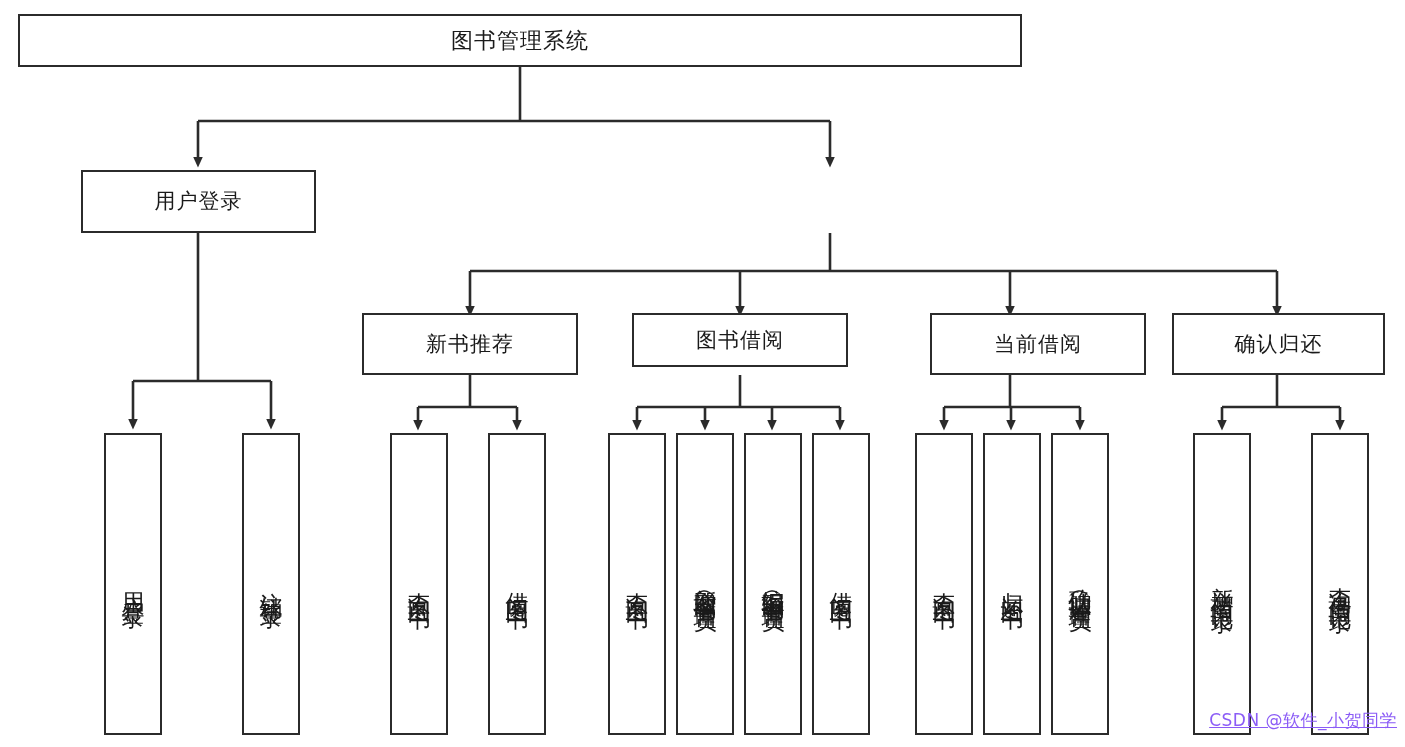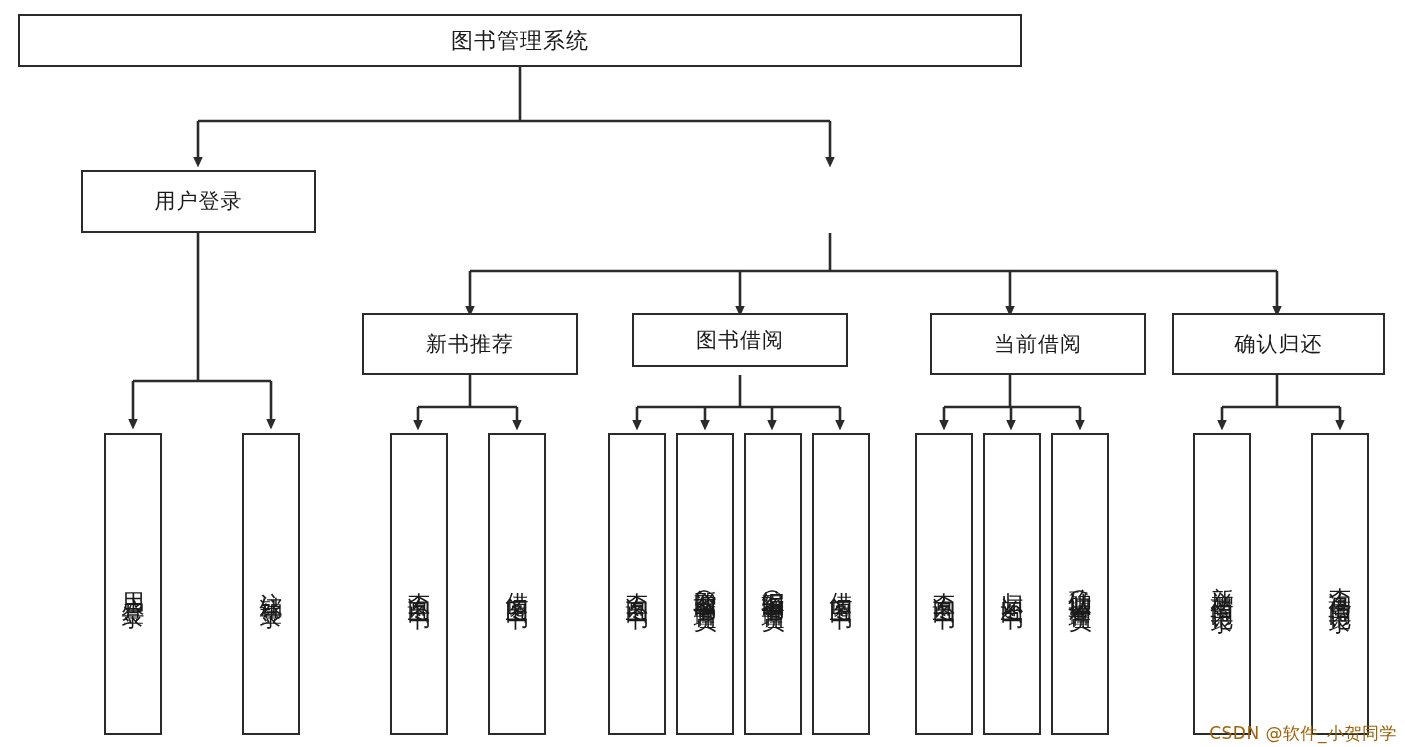--- a/index.html
+++ b/index.html
@@ -42,26 +42,27 @@
     font-size:23px;
     letter-spacing:5px;
     line-height:1;
     white-space:nowrap;
   }
   .v-node.tall .lbl{font-size:23px;letter-spacing:3px;}
 
   #watermark{
     position:absolute;
     right:8px;
-    bottom:2px;
+    bottom:15px;
     font-size:17px;
-    color:#a16207;
+    color:#8b5cf6;
     letter-spacing:.5px;
     white-space:nowrap;
     pointer-events:none;
+    text-decoration:underline;
   }
 </style>
 </head>
 <body>
 
 <div id="stage">
 
   <svg id="wires" viewBox="0 0 1405 747" xmlns="http://www.w3.org/2000/svg">
     <defs>
       <marker id="arrow" markerWidth="12" markerHeight="12" refX="1.5" refY="5" orient="auto" markerUnits="userSpaceOnUse">

